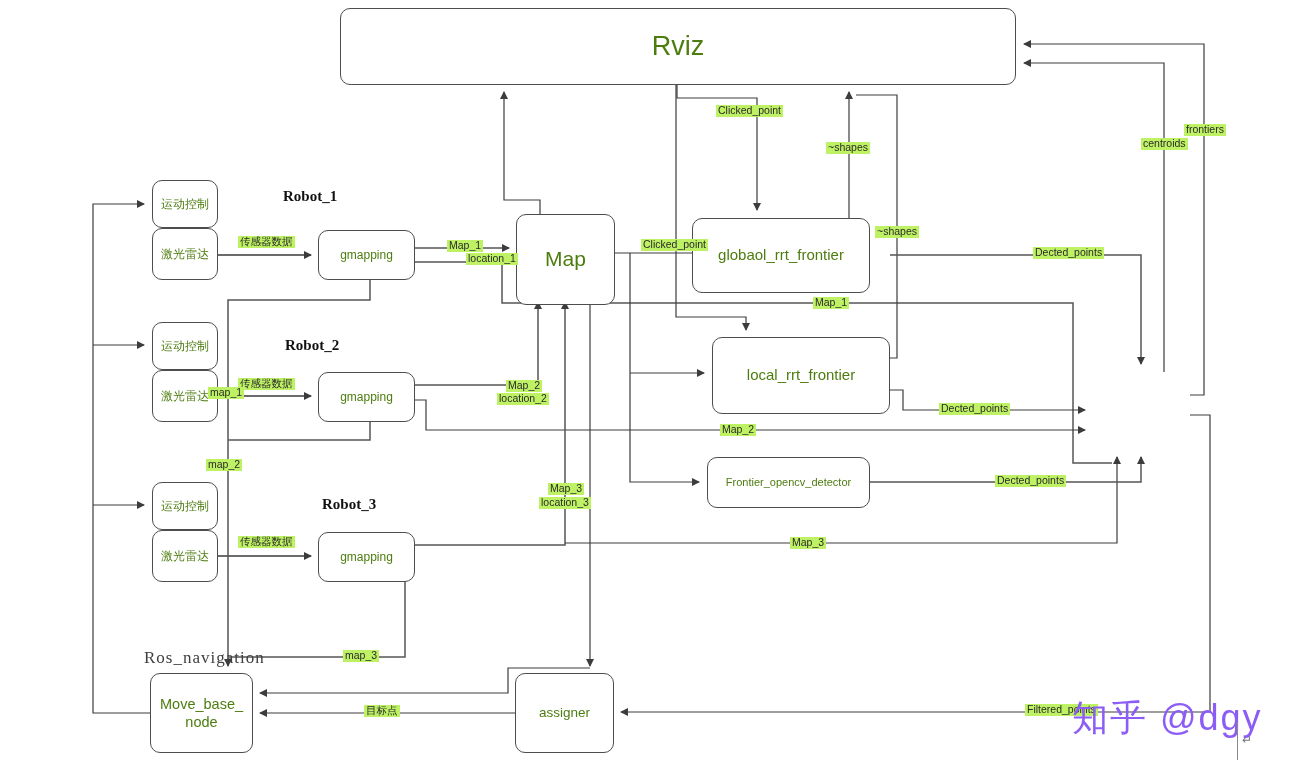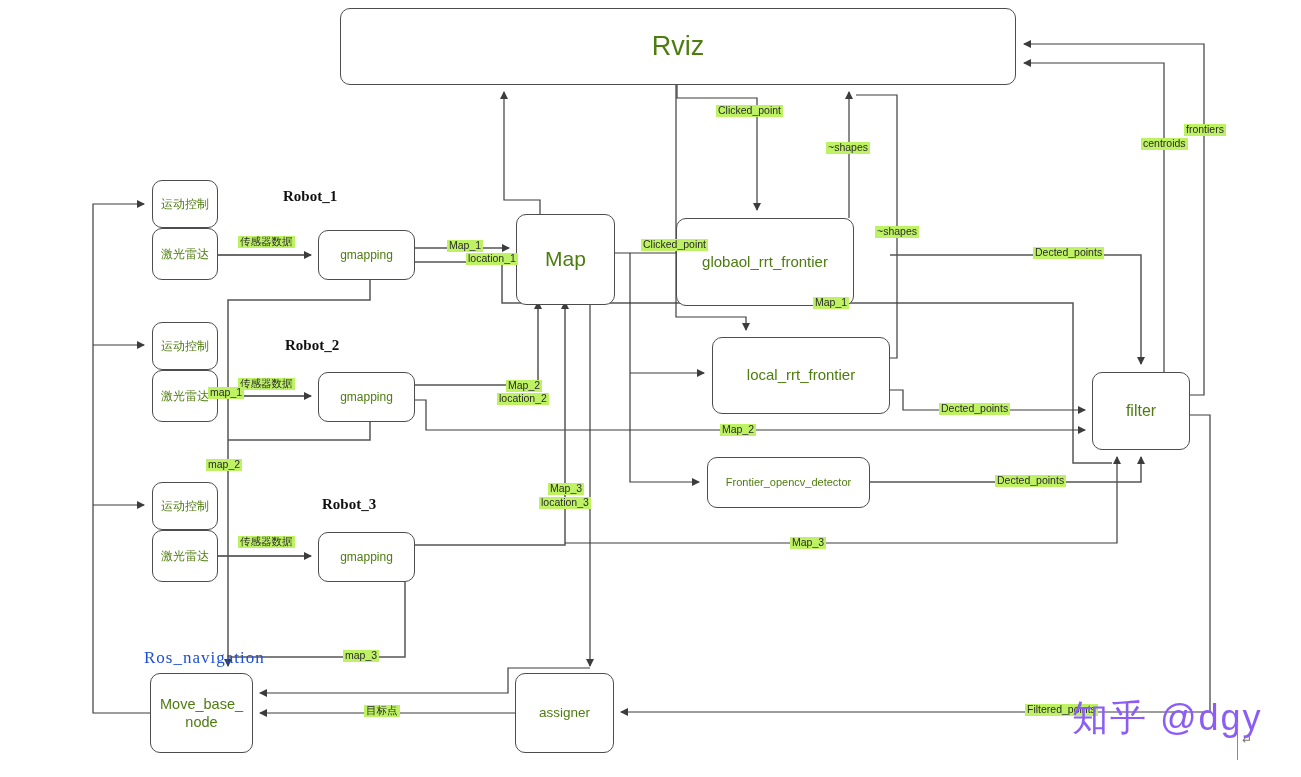--- a/index.html
+++ b/index.html
@@ -10,21 +10,21 @@
   .edge.bold{stroke:#6b6b6b;stroke-width:1.9;}
   .edge.mid{stroke:#555555;stroke-width:1.5;}
   .node{position:absolute;background:#ffffff;border:1.4px solid #4d4d4d;border-radius:10px;
         display:flex;flex-direction:column;align-items:center;justify-content:center;
         text-align:center;color:#4d7c0f;box-sizing:border-box;line-height:1.25;}
   .elabel{position:absolute;font-size:10.5px;color:#2b2b2b;background:#bef264;
           padding:0 2px;white-space:nowrap;line-height:1.1;}
   .glabel{position:absolute;font-family:"Liberation Serif",serif;font-weight:bold;
           font-size:15px;color:#111;white-space:nowrap;}
   .roslabel{position:absolute;font-family:"Liberation Serif",serif;font-size:17px;
-            color:#1d4ed8;letter-spacing:1px;white-space:nowrap;}
+            color:#404040;letter-spacing:1px;white-space:nowrap;}
   .watermark{position:absolute;font-size:36px;color:#8b5cf6;white-space:nowrap;
              letter-spacing:2px;}
   .artifact-line{position:absolute;width:1px;background:#8a8a8a;}
   .artifact-return{position:absolute;font-size:12px;color:#777;}
 </style>
 </head>
 <body>
 
 <div class="canvas">
 
@@ -122,31 +122,28 @@
   <div class="node" style="left:152px;top:530px;width:66px;height:52px;font-size:12px;">
       <span>激光雷达</span>
     </div>
   <div class="node" style="left:318px;top:532px;width:97px;height:50px;font-size:12px;">
       <span>gmapping</span>
     </div>
 
   <div class="node" style="left:516px;top:214px;width:99px;height:91px;font-size:21px;">
       <span>Map</span>
     </div>
-  <div class="node" style="left:676px;top:218px;width:178px;height:88px;font-size:15px;">
+  <div class="node" style="left:692px;top:218px;width:178px;height:75px;font-size:15px;">
       <span>globaol_rrt_frontier</span>
     </div>
   <div class="node" style="left:712px;top:337px;width:178px;height:77px;font-size:15px;">
       <span>local_rrt_frontier</span>
     </div>
   <div class="node" style="left:707px;top:457px;width:163px;height:51px;font-size:11px;">
       <span>Frontier_opencv_detector</span>
-    </div>
-  <div class="node" style="left:1092px;top:372px;width:98px;height:78px;font-size:16px;">
-      <span>filter</span>
     </div>
 
   <div class="node" style="left:150px;top:673px;width:103px;height:80px;font-size:14.5px;">
     <span>Move_base_</span>
     <span>node</span>
   </div>
   <div class="node" style="left:515px;top:673px;width:99px;height:80px;font-size:13.5px;">
       <span>assigner</span>
     </div>
 

